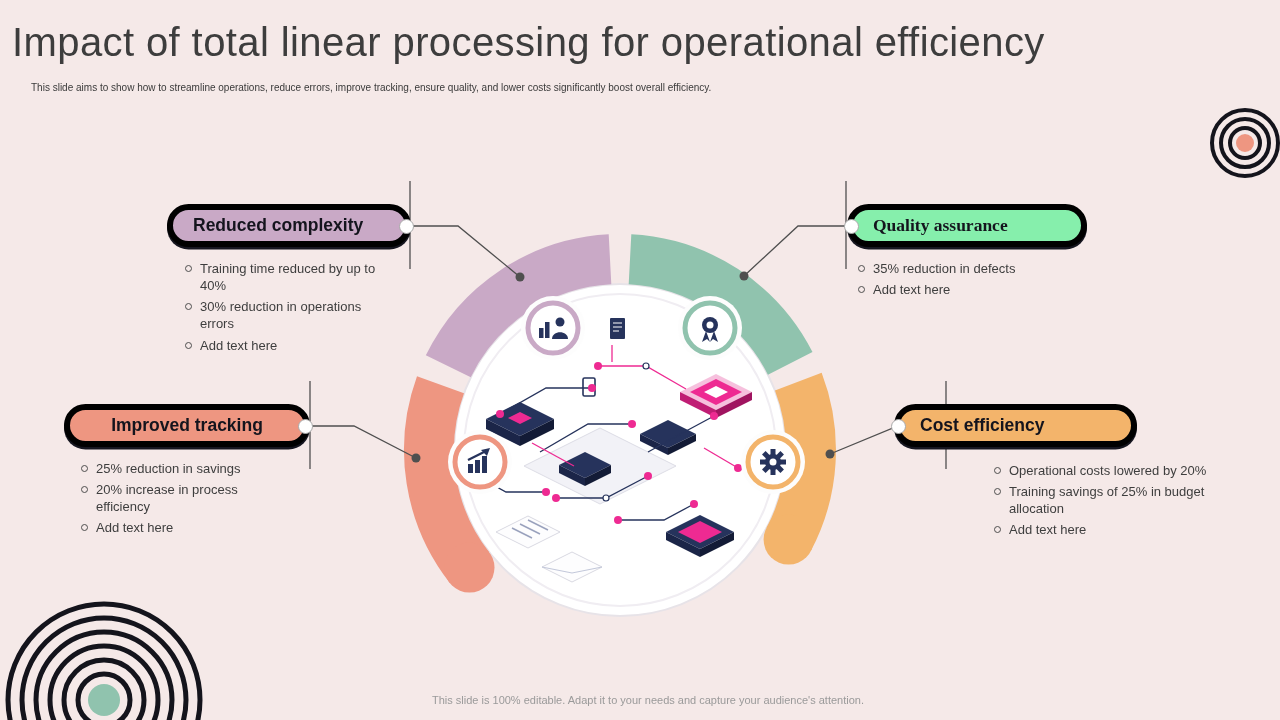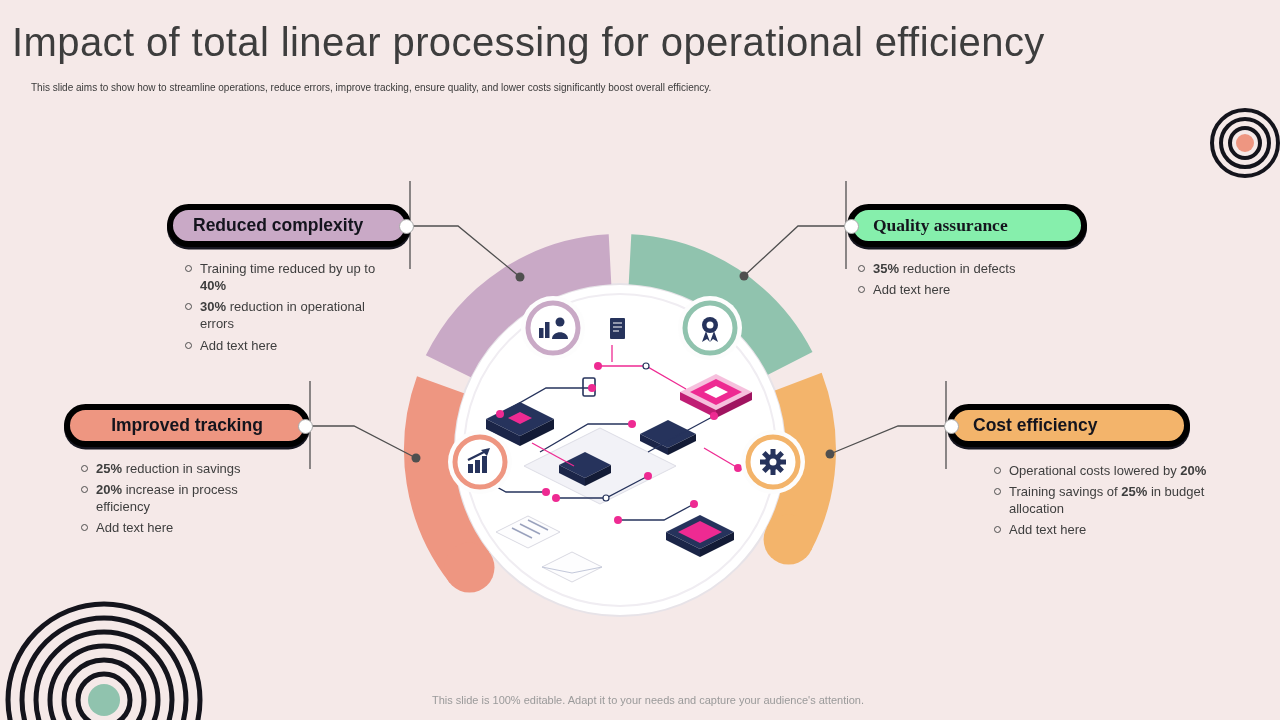--- a/index.html
+++ b/index.html
@@ -35,29 +35,29 @@
   .anchor{
     position:absolute;top:calc(50% - 7px);width:13px;height:13px;
     background:#ffffff;border:1.5px solid #a9a9a9;border-radius:50%;
   }
   .anchor.right{right:-9px;}
   .anchor.left{left:-9px;}
 
   .pill-rc{left:167px;top:204px;width:244px;}
   .pill-qa{left:847px;top:204px;width:240px;}
   .pill-it{left:64px;top:404px;width:246px;}
-  .pill-ce{left:947px;top:404px;width:243px;text-align:center;}
+  .pill-ce{left:894px;top:404px;width:243px;text-align:center;}
 
   .bullets{position:absolute;margin:0;padding:0;list-style:none;font-size:13px;color:#3e3e3e;}
   .bullets li{position:relative;padding-left:17px;margin-bottom:4px;line-height:1.32;}
   .bullets li::before{
     content:'';position:absolute;left:2px;top:5px;width:5px;height:5px;
     border:1.3px solid #4f4f4f;border-radius:50%;
   }
-  .b{font-weight:700;}
+  .b{font-weight:400;}
   .bl-rc{left:183px;top:260px;width:205px;}
   .bl-qa{left:856px;top:260px;width:266px;}
   .bl-it{left:79px;top:460px;width:200px;}
   .bl-ce{left:992px;top:462px;width:260px;}
 </style>
 </head>
 <body>
 
 <div class="slide" style="background: rgb(245, 233, 232);">
 
@@ -253,21 +253,21 @@
   <div class="layer">
     <h1 class="title">Impact of total linear processing for operational efficiency</h1>
     <p class="subtitle">This slide aims to show how to streamline operations, reduce errors, improve tracking, ensure quality, and lower costs significantly boost overall efficiency.</p>
 
     <div class="pill pill-rc" style="background: rgb(201, 169, 198);">
       <span class="pill-text">Reduced complexity</span>
       <span class="anchor right"></span>
     </div>
     <ul class="bullets bl-rc">
         <li><span>Training time reduced by up to </span><span class="b">40%</span></li>
-        <li><span class="b">30%</span><span> reduction in operational errors</span></li>
+        <li><span class="b">30%</span><span> reduction in operations errors</span></li>
         <li><span>Add text here</span></li>
       </ul>
 
     <div class="pill pill-qa" style="background: #86efac; font-family: Liberation Serif, serif;">
       <span class="pill-text">Quality assurance</span>
       <span class="anchor left"></span>
     </div>
     <ul class="bullets bl-qa">
         <li><span class="b">35%</span><span> reduction in defects</span></li>
         <li><span>Add text here</span></li>

